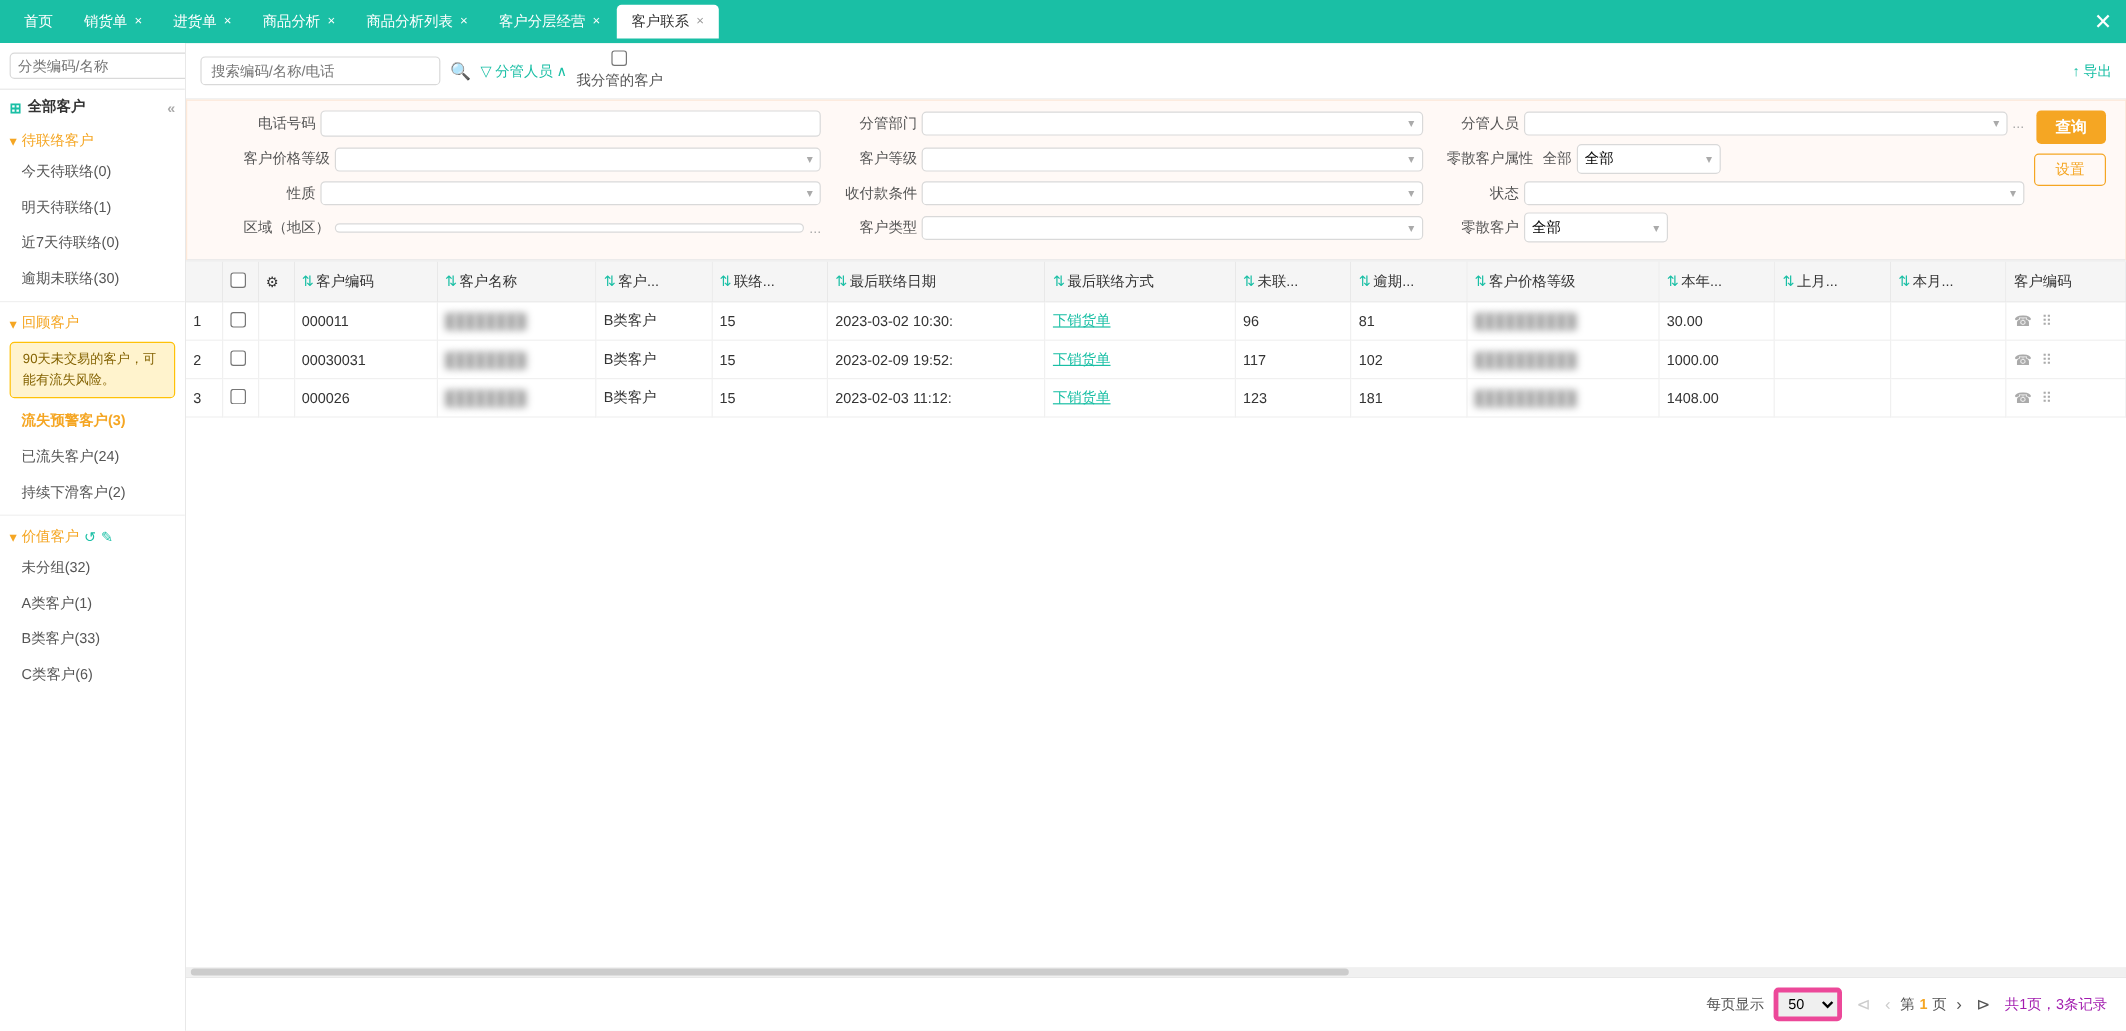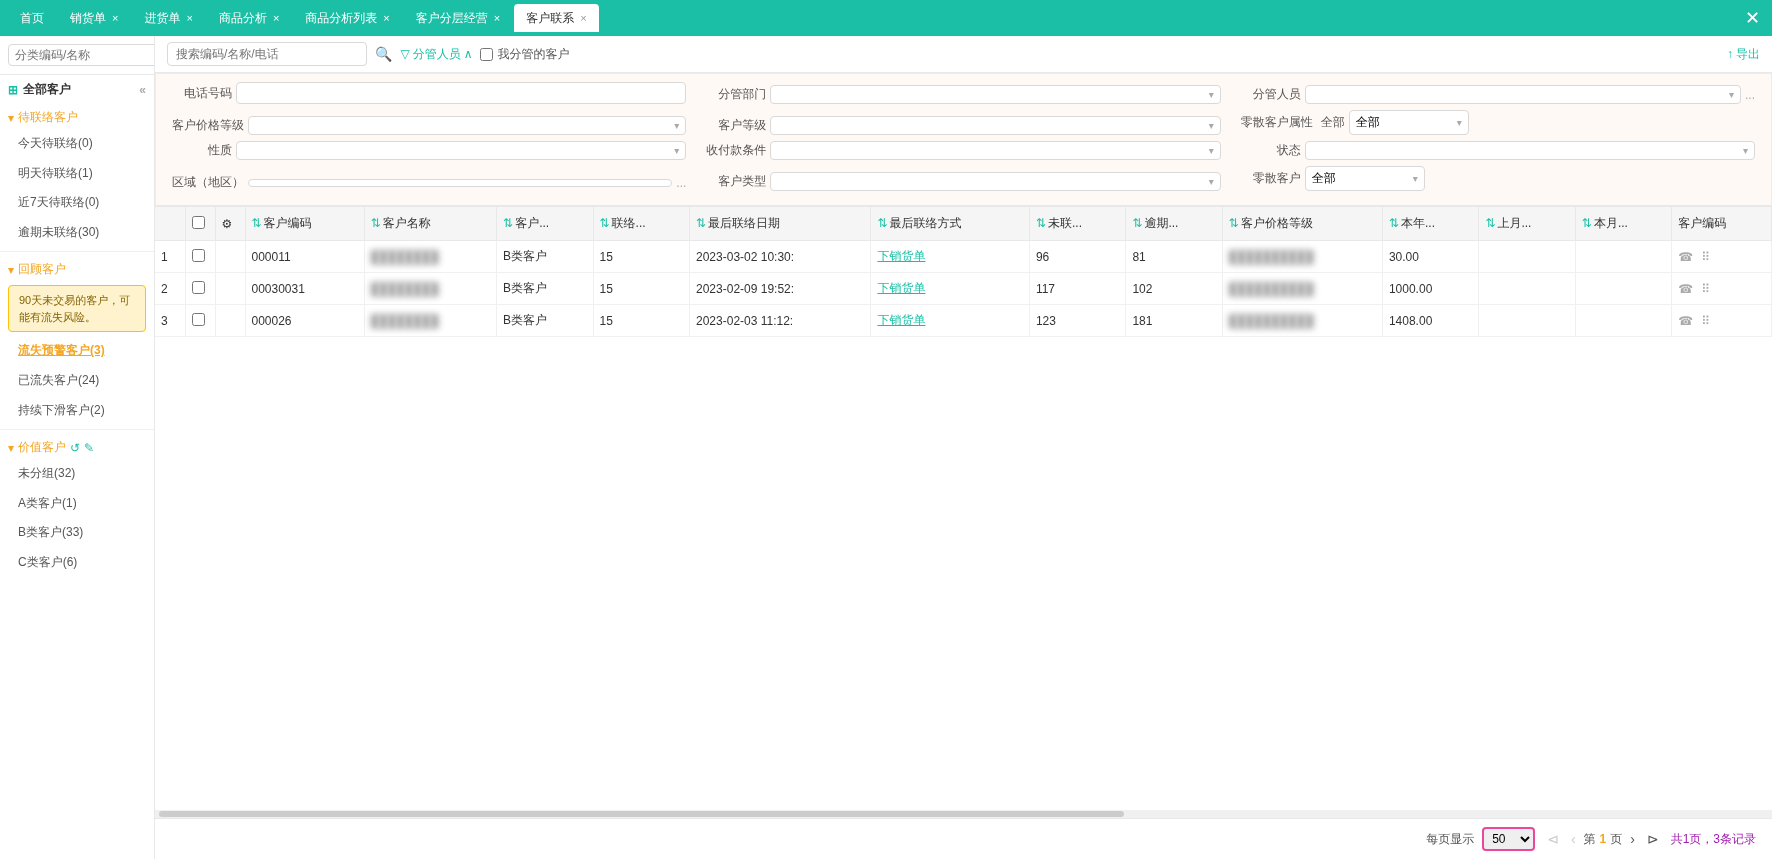--- a/index.html
+++ b/index.html
@@ -51,21 +51,21 @@
     .sidebar-group-header .collapse-icon { margin-left: auto; color: #aaa; }
     .sidebar-section-title {
       display: flex; align-items: center; padding: 5px 8px 3px 8px;
       color: #f5a623; font-size: 12px; cursor: pointer;
     }
     .sidebar-section-title .arrow { margin-right: 4px; }
     .sidebar-item {
       padding: 4px 8px 4px 18px; color: #555; cursor: pointer;
       line-height: 1.8;
     }
-    .sidebar-item.active { color: #f5a623; font-weight: bold; text-decoration: underline; }
+    .sidebar-item.active { color: #f5a623; font-weight: bold; }
     .sidebar-item.active::before { content: ''; }
     .sidebar-divider { height: 1px; background: #f0f0f0; margin: 4px 0; }
     .tooltip-box {
       background: #fff3cd; border: 1px solid #ffc107; border-radius: 4px;
       padding: 6px 10px; margin: 4px 8px; color: #856404; font-size: 11px;
       line-height: 1.5;
     }
 
     
     .content { flex: 1; display: flex; flex-direction: column; overflow: hidden; }
@@ -84,35 +84,35 @@
     .filter-search-btn {
       background: none; border: none; cursor: pointer;
       color: #1abfa5; font-size: 14px;
     }
     .filter-more-btn {
       display: flex; align-items: center; gap: 3px;
       color: #1abfa5; cursor: pointer; border: none; background: none;
       font-size: 12px;
     }
     .filter-checkbox-label {
-      display: flex; gap: 4px; color: #555; cursor: pointer;
+      display: flex; gap: 4px; color: #555; cursor: pointer; flex-direction: column;
     }
     .filter-spacer { flex: 1; }
     .export-btn {
       display: flex; align-items: center; gap: 3px;
       color: #1abfa5; cursor: pointer; border: none; background: none;
       font-size: 12px;
     }
 
     
     .advanced-filter {
       background: #fff9f6; border: 1px solid #fde8d8;
       padding: 8px 16px; border-bottom: 1px solid #e8e8e8;
     }
-    .filter-row { display: flex; align-items: flex-end; margin-bottom: 6px; gap: 20px; }
+    .filter-row { display: flex; align-items: center; margin-bottom: 6px; gap: 20px; margin-left: 31px; }
     .filter-field {
       display: flex; align-items: center; gap: 4px; flex: 1;
     }
     .filter-label { color: #555; white-space: nowrap; min-width: 60px; text-align: right; }
     .filter-input {
       border: 1px solid #d9d9d9; border-radius: 4px;
       padding: 3px 6px; flex: 1; font-size: 12px; outline: none;
       background: #fff;
     }
     .filter-select {
@@ -159,21 +159,21 @@
     .action-icon { cursor: pointer; }
 
     
     .pagination {
       display: flex; align-items: center; justify-content: flex-end;
       padding: 8px 16px; background: #fff; border-top: 1px solid #e8e8e8;
       gap: 8px;
     }
     .pagination-label { color: #555; }
     .pagination-select {
-      border: 2px solid #ec4899; border-radius: 4px;
+      border: 4px solid #ec4899; border-radius: 4px;
       padding: 2px 4px; font-size: 12px;
     }
     .pagination-nav { display: flex; align-items: center; gap: 4px; }
     .page-btn {
       border: none; background: none; cursor: pointer;
       color: #555; font-size: 14px; padding: 2px 4px;
     }
     .page-btn:disabled { color: #ccc; cursor: default; }
     .page-current { color: #f5a623; font-weight: bold; }
     .page-info { color: #a21caf; }
@@ -385,20 +385,24 @@
             <div class="filter-field">
               <span class="filter-label">零散客户</span>
               <div class="filter-select" style="max-width:80px;">
                 <span>全部</span>
                 <span class="filter-select-arrow">▾</span>
               </div>
             </div>
           </div>
         </div>
 
+        <div class="btn-group-right">
+          <button class="query-btn">查询</button>
+          <button class="settings-btn">设置</button>
+        </div>
       </div>
     </div>
 
     <div class="table-container">
       <table>
         <thead>
           <tr>
             <th style="width:30px;"></th>
             <th style="width:30px;"><input type="checkbox" style=""></th>
             <th style="width:30px;">⚙</th>

